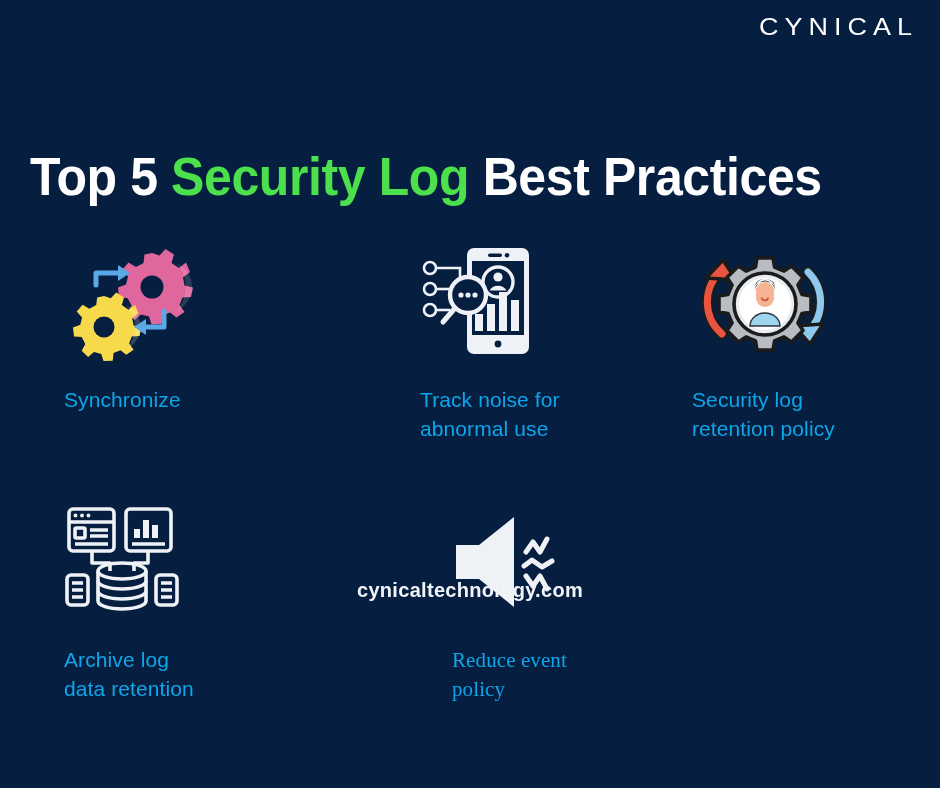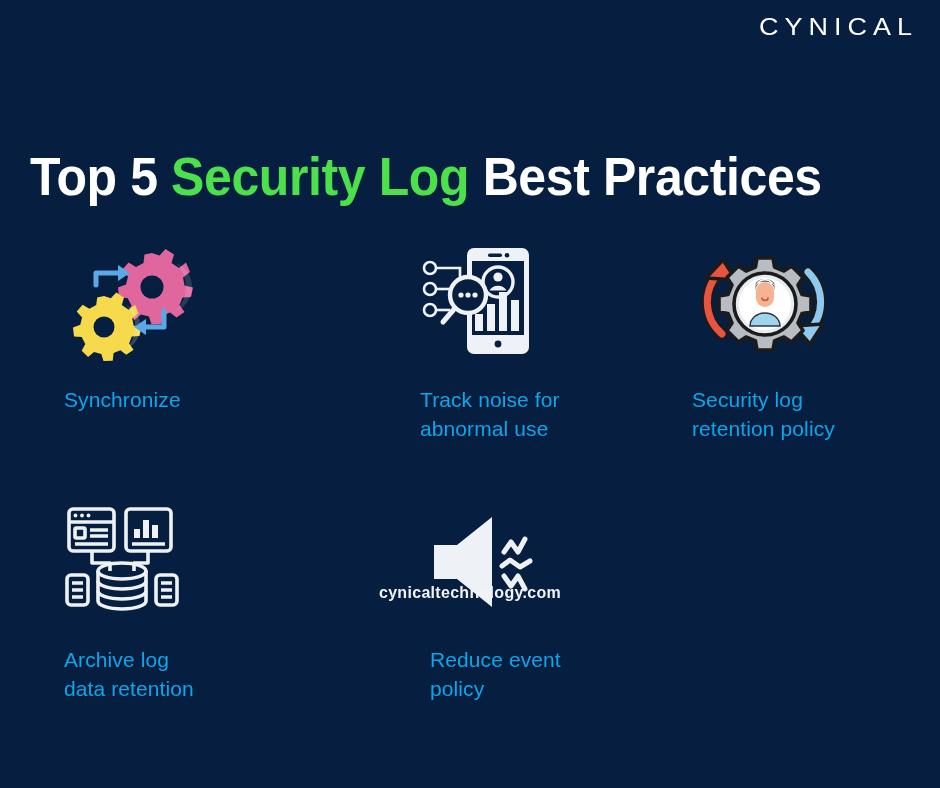--- a/index.html
+++ b/index.html
@@ -65,30 +65,30 @@
     letter-spacing:.1px;
     white-space:pre-line;
   }
 
   
   .col1 { left:64px; }
   .col2 { left:420px; }
   .col3 { left:692px; }
 
   .r2-col1 { left:64px; }
-  .r2-col2 { left:430px; }
+  .r2-col2 { left:452px;font-family:Liberation Serif, serif; }
 
   .cell-3 .icon-wrap { justify-content:flex-start; }
 
   
   .footer {
     position:absolute; bottom:26px; left:0; width:940px;
     text-align:center;
     color:#f0f3f8;
-    font-size:16px;
+    font-size:20px;
     font-weight:700;
     letter-spacing:.3px;
   }
 
   svg { display:block; overflow:visible; }
 </style>
 </head>
 <body>
 
 <div class="page">

